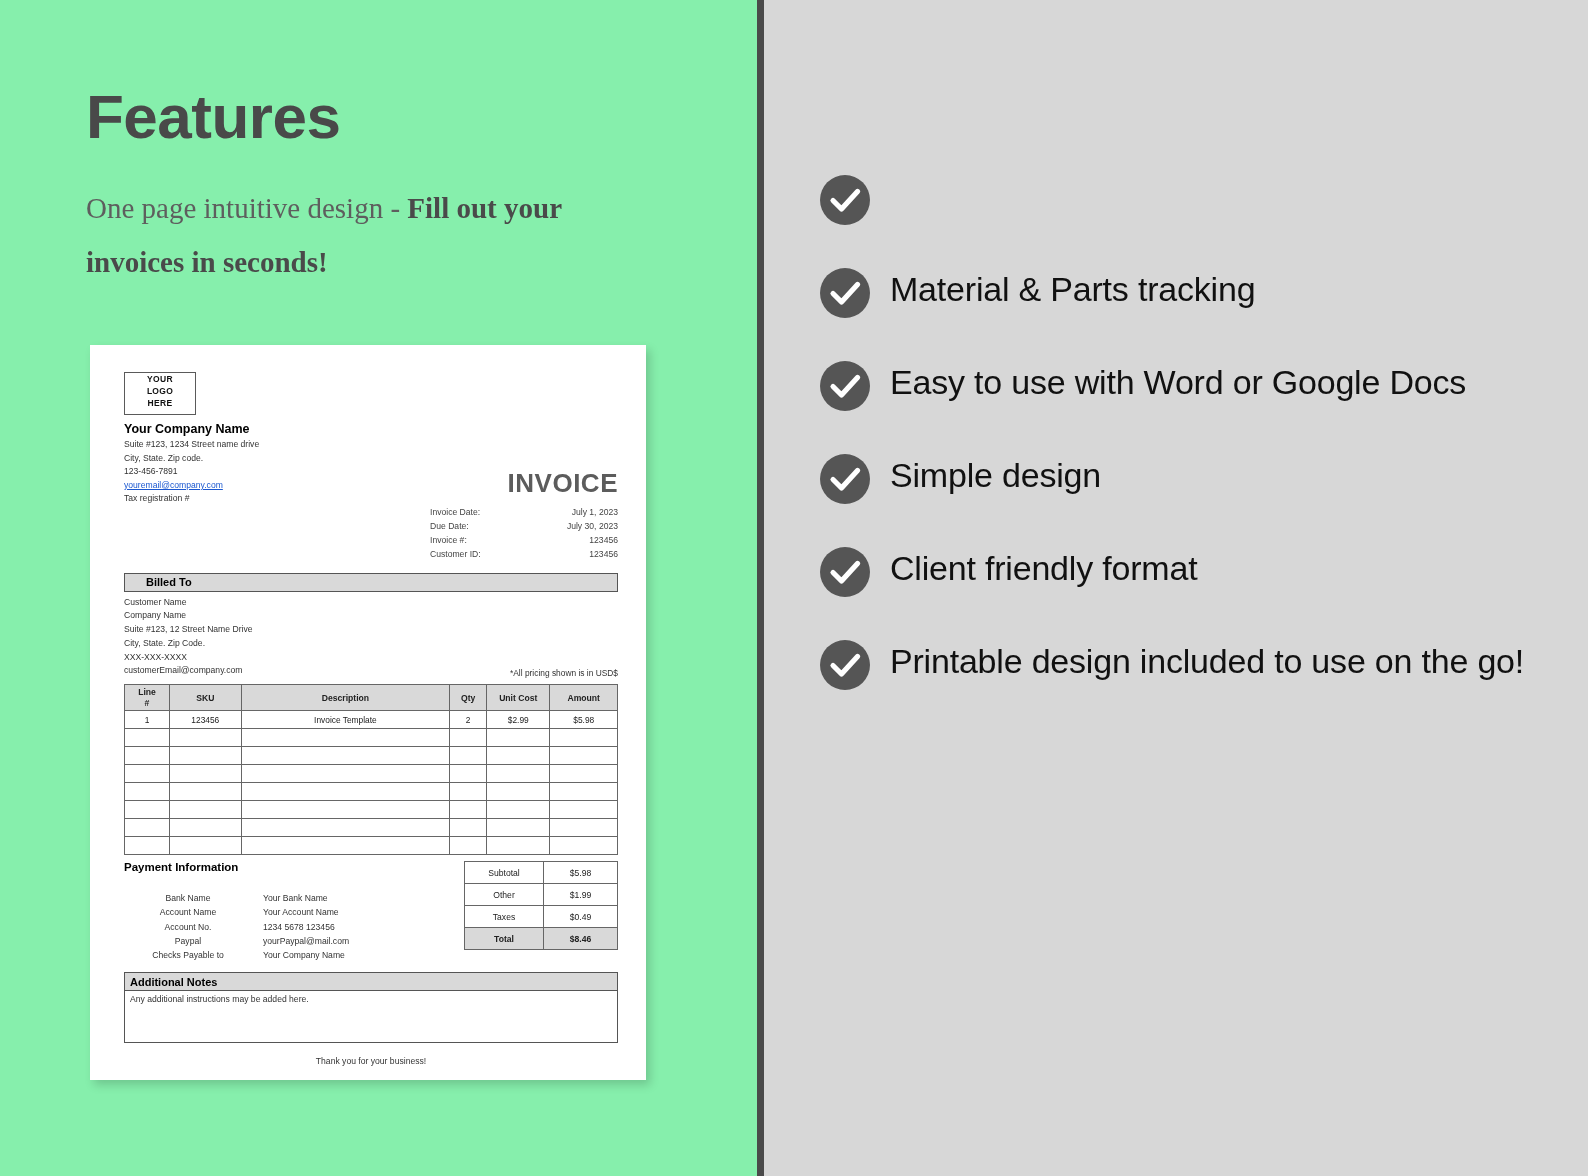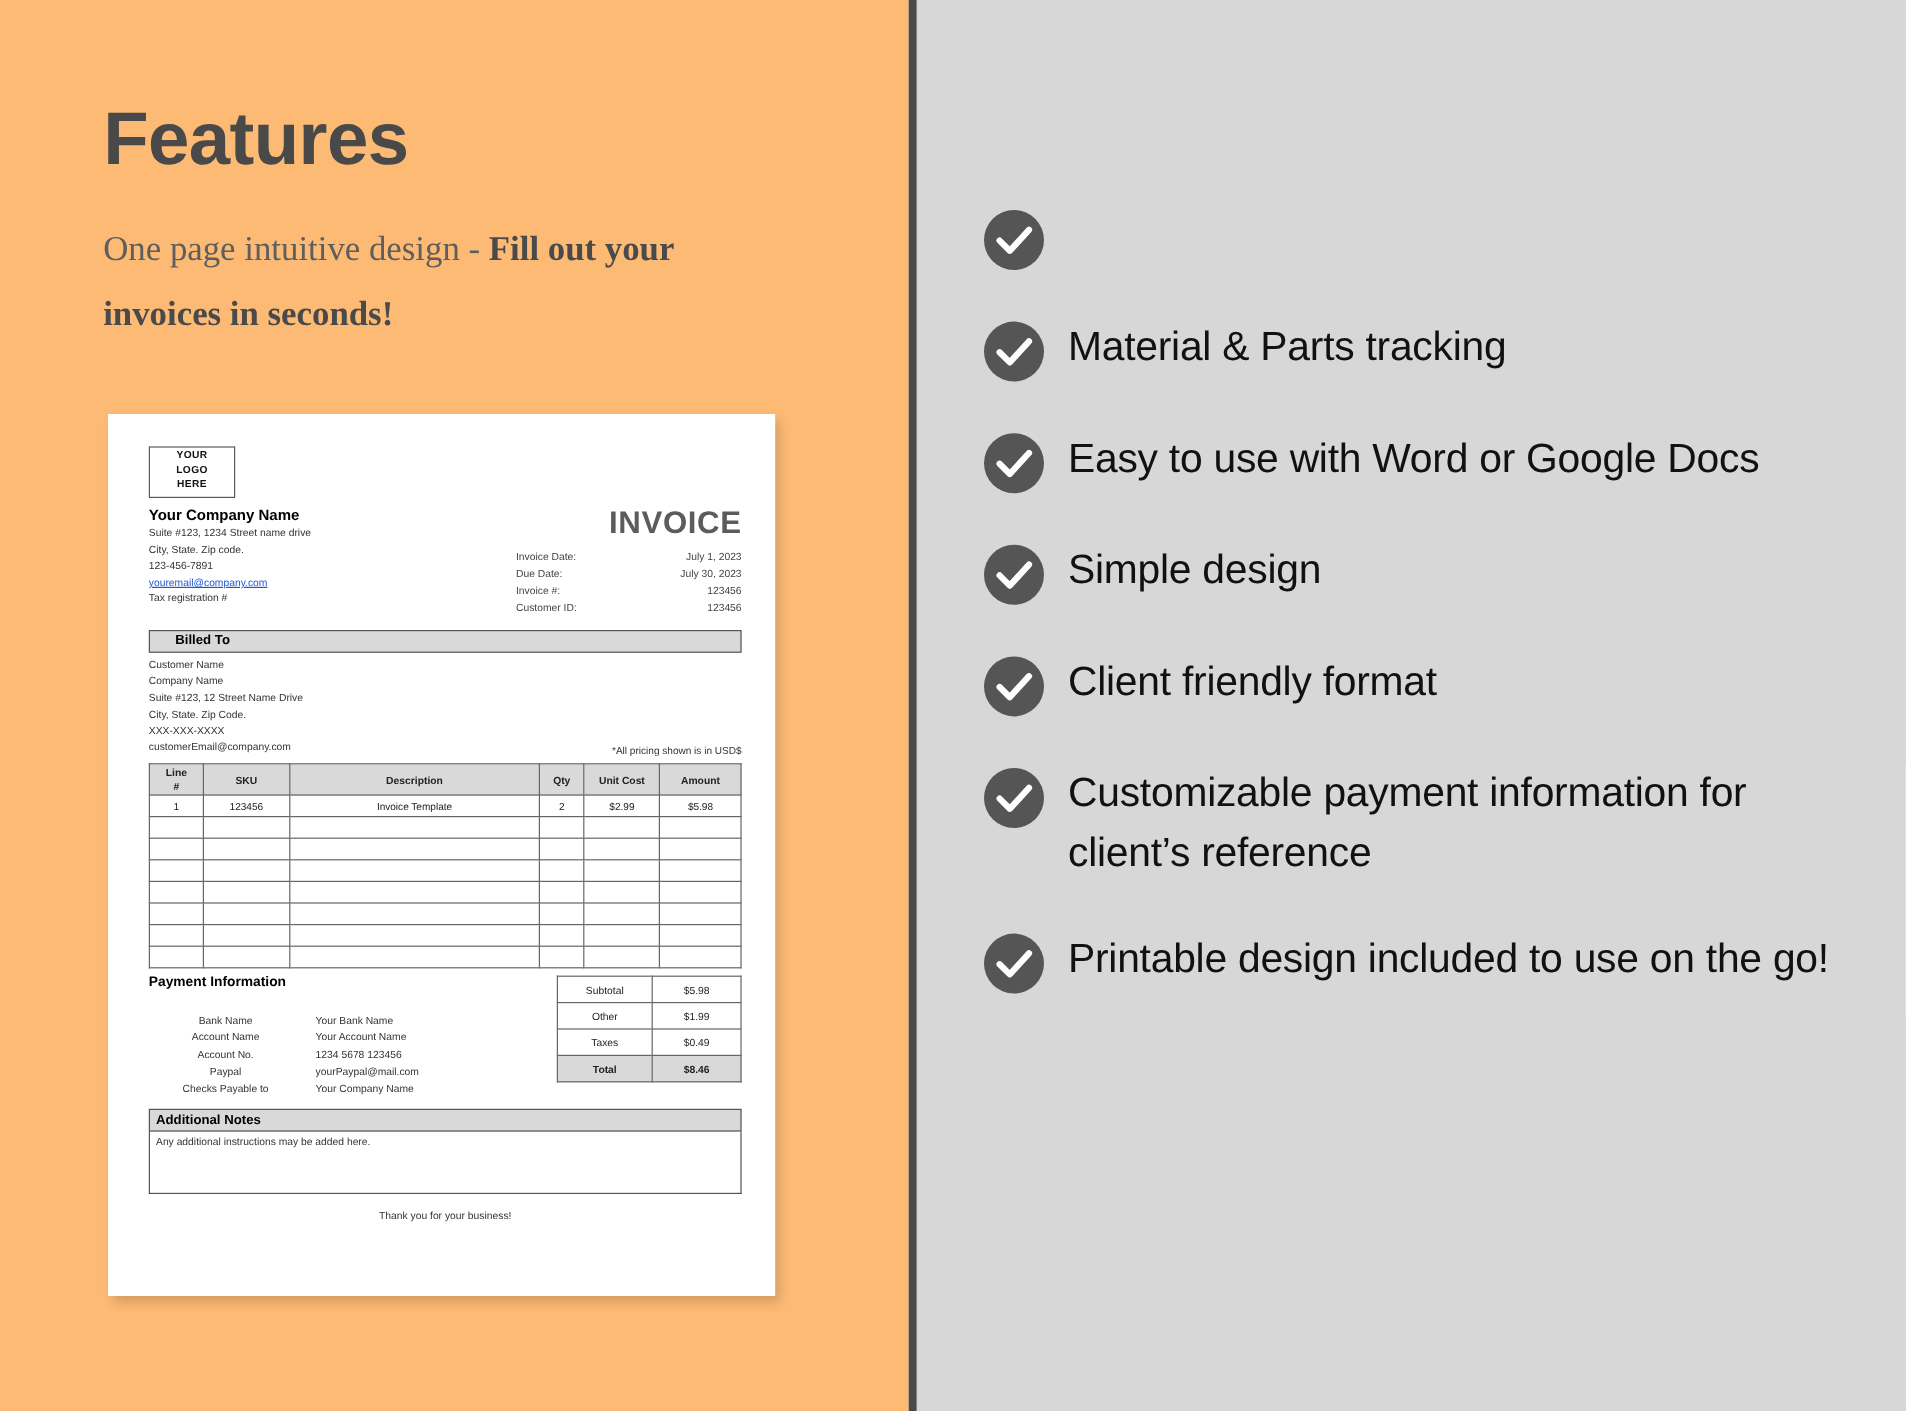--- a/index.html
+++ b/index.html
@@ -16,21 +16,21 @@
     position: relative;
     width: 1588px;
     height: 1176px;
     display: flex;
   }
   
   .left-panel {
     position: relative;
     width: 757px;
     height: 1176px;
-    background: #fdba74;
+    background: #86efac;
     box-sizing: border-box;
   }
   .features-title {
     position: absolute;
     left: 86px;
     top: 84px;
     font-size: 62px;
     font-weight: bold;
     color: #494949;
     letter-spacing: -0.5px;
@@ -108,20 +108,21 @@
     display: block;
   }
   .invoice-right { width: 188px; text-align: right; }
   .invoice-word {
     font-size: 26px;
     font-weight: bold;
     color: #5c5c5c;
     letter-spacing: 0.5px;
     line-height: 1;
     margin-bottom: 10px;
+    margin-top: 48px;
   }
   .meta-line {
     display: flex;
     justify-content: space-between;
     font-size: 8.6px;
     color: #444;
     line-height: 1.62;
   }
   .meta-line .mk { text-align: right; }
   .meta-line .mv { text-align: right; }
@@ -548,29 +549,20 @@
       <div class="feature-item">
         <span class="check-icon">
           <svg viewBox="0 0 52 52" width="52" height="52" aria-hidden="true">
             <circle cx="26" cy="26" r="25" fill="#555555"></circle>
             <path d="M14 26.5 L22.5 35 L38.5 17.5" fill="none" stroke="#ffffff" stroke-width="5.2" stroke-linecap="round" stroke-linejoin="round"></path>
           </svg>
         </span>
         <span class="feature-text">Client friendly format</span>
       </div>
 
-      <div class="feature-item">
-        <span class="check-icon">
-          <svg viewBox="0 0 52 52" width="52" height="52" aria-hidden="true">
-            <circle cx="26" cy="26" r="25" fill="#555555"></circle>
-            <path d="M14 26.5 L22.5 35 L38.5 17.5" fill="none" stroke="#ffffff" stroke-width="5.2" stroke-linecap="round" stroke-linejoin="round"></path>
-          </svg>
-        </span>
-        <span class="feature-text">Customizable payment information for client’s reference</span>
-      </div>
 
       <div class="feature-item">
         <span class="check-icon">
           <svg viewBox="0 0 52 52" width="52" height="52" aria-hidden="true">
             <circle cx="26" cy="26" r="25" fill="#555555"></circle>
             <path d="M14 26.5 L22.5 35 L38.5 17.5" fill="none" stroke="#ffffff" stroke-width="5.2" stroke-linecap="round" stroke-linejoin="round"></path>
           </svg>
         </span>
         <span class="feature-text">Printable design included to use on the go!</span>
       </div>

